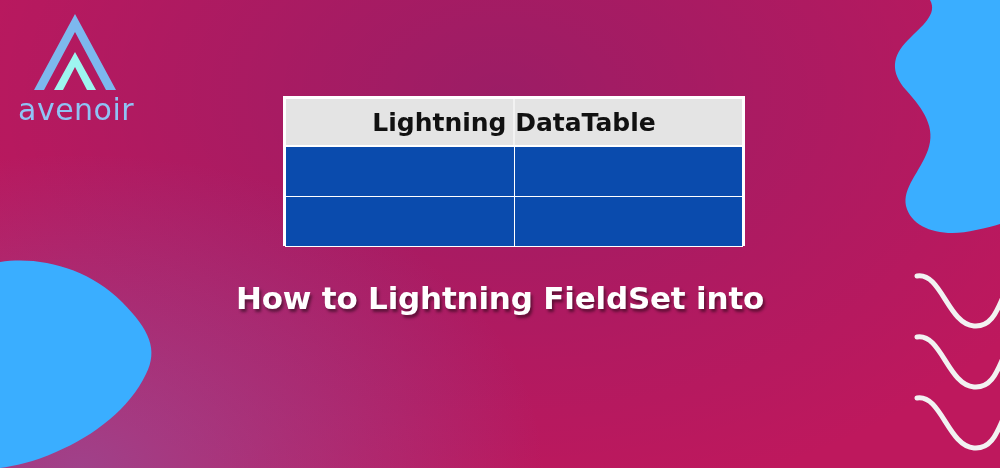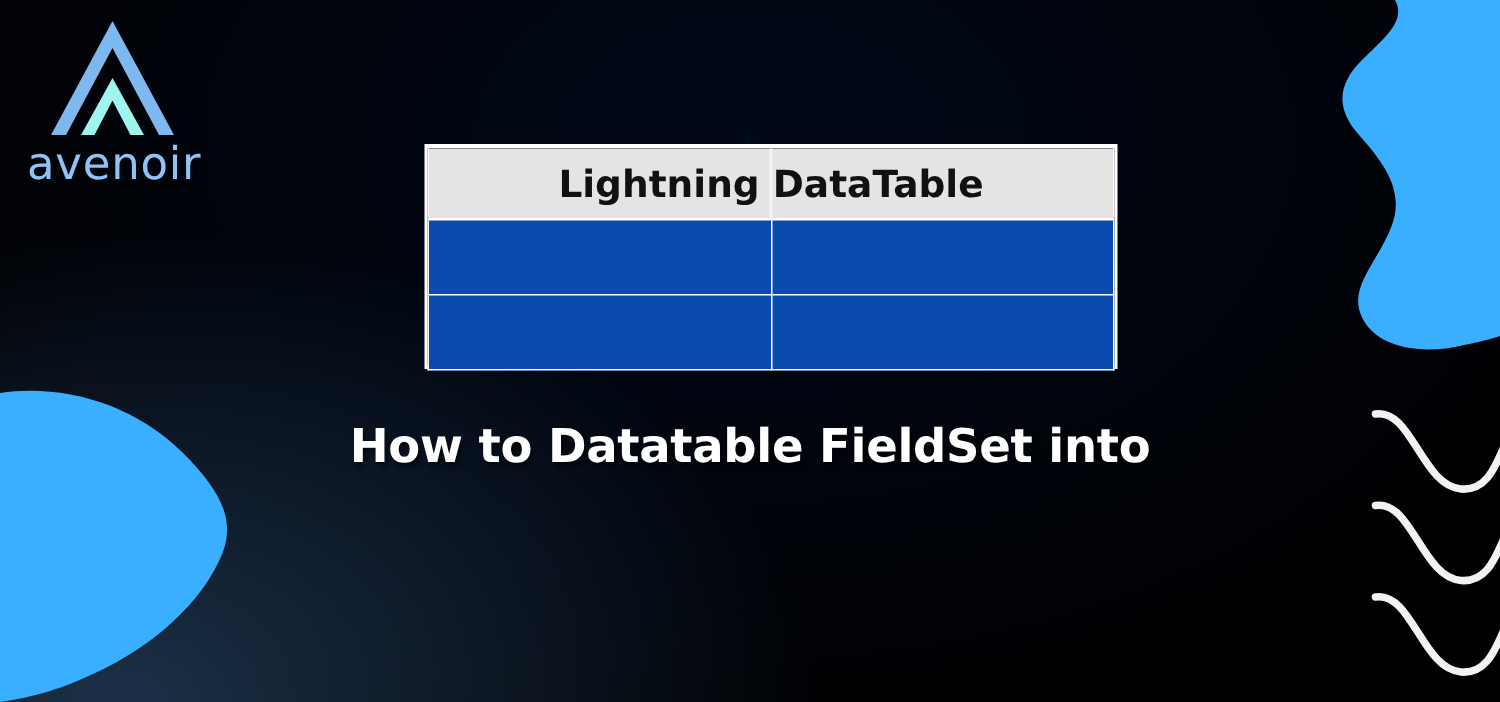--- a/index.html
+++ b/index.html
@@ -5,21 +5,21 @@
   html, body {
     margin: 0;
     padding: 0;
     background: #ffffff;
   }
   .canvas {
     position: relative;
     width: 1000px;
     height: 468px;
     overflow: hidden;
-    background: #000000;
+    background: #be185d;
     font-family: "Liberation Sans", sans-serif;
   }
   
   .bg-gradient {
     position: absolute;
     inset: 0;
     background:
       radial-gradient(ellipse 620px 420px at 8% 100%, rgba(90,160,240,0.30) 0%, rgba(90,160,240,0.12) 45%, rgba(90,160,240,0.0) 75%),
       radial-gradient(ellipse 900px 600px at 50% 20%, rgba(0,50,140,0.18) 0%, rgba(0,50,140,0.0) 70%);
   }
@@ -184,16 +184,16 @@
         </tr>
         <tr>
           <td></td>
           <td></td>
         </tr>
       </tbody>
     </table>
   </div>
 
   <div class="headline">
-    <span class="line">How to Datatable FieldSet into</span>
+    <span class="line">How to Lightning FieldSet into</span>
   </div>
 
 </div>
 
 </body></html>

